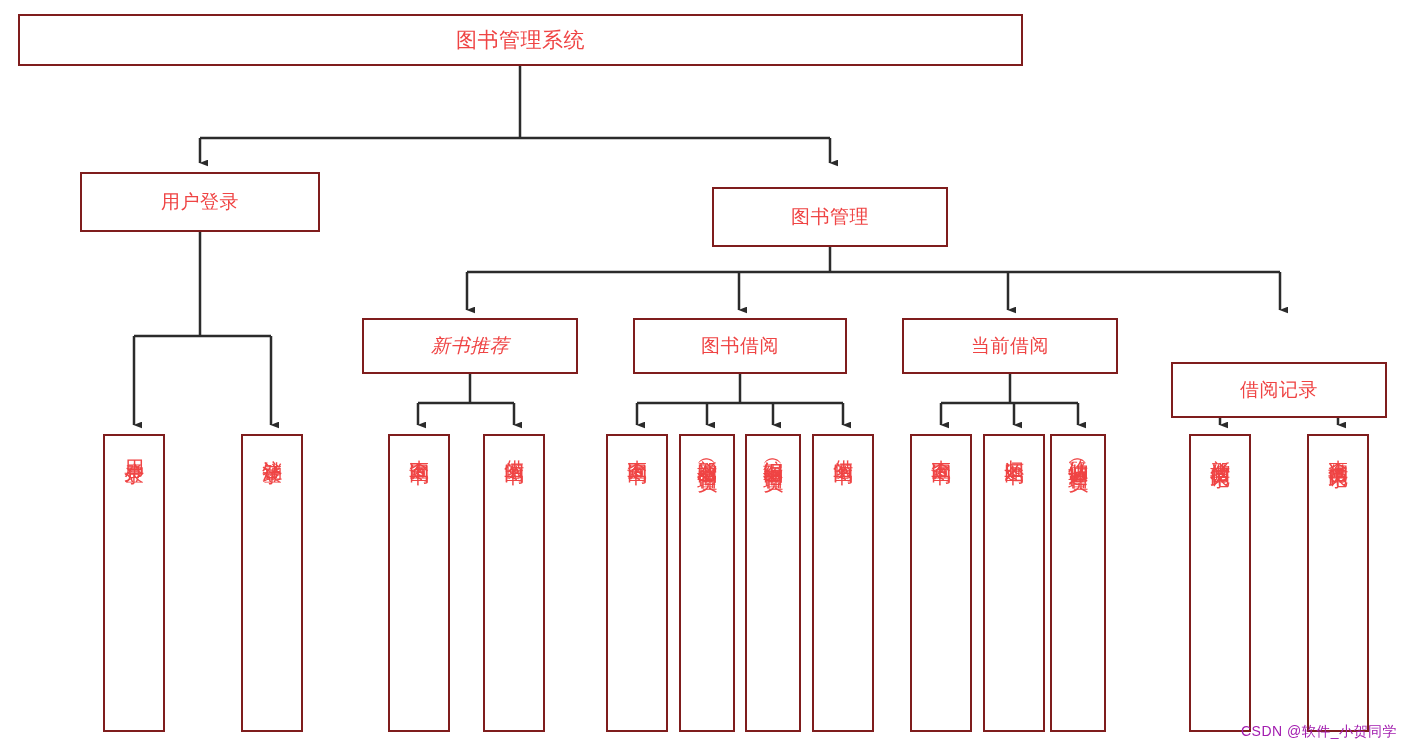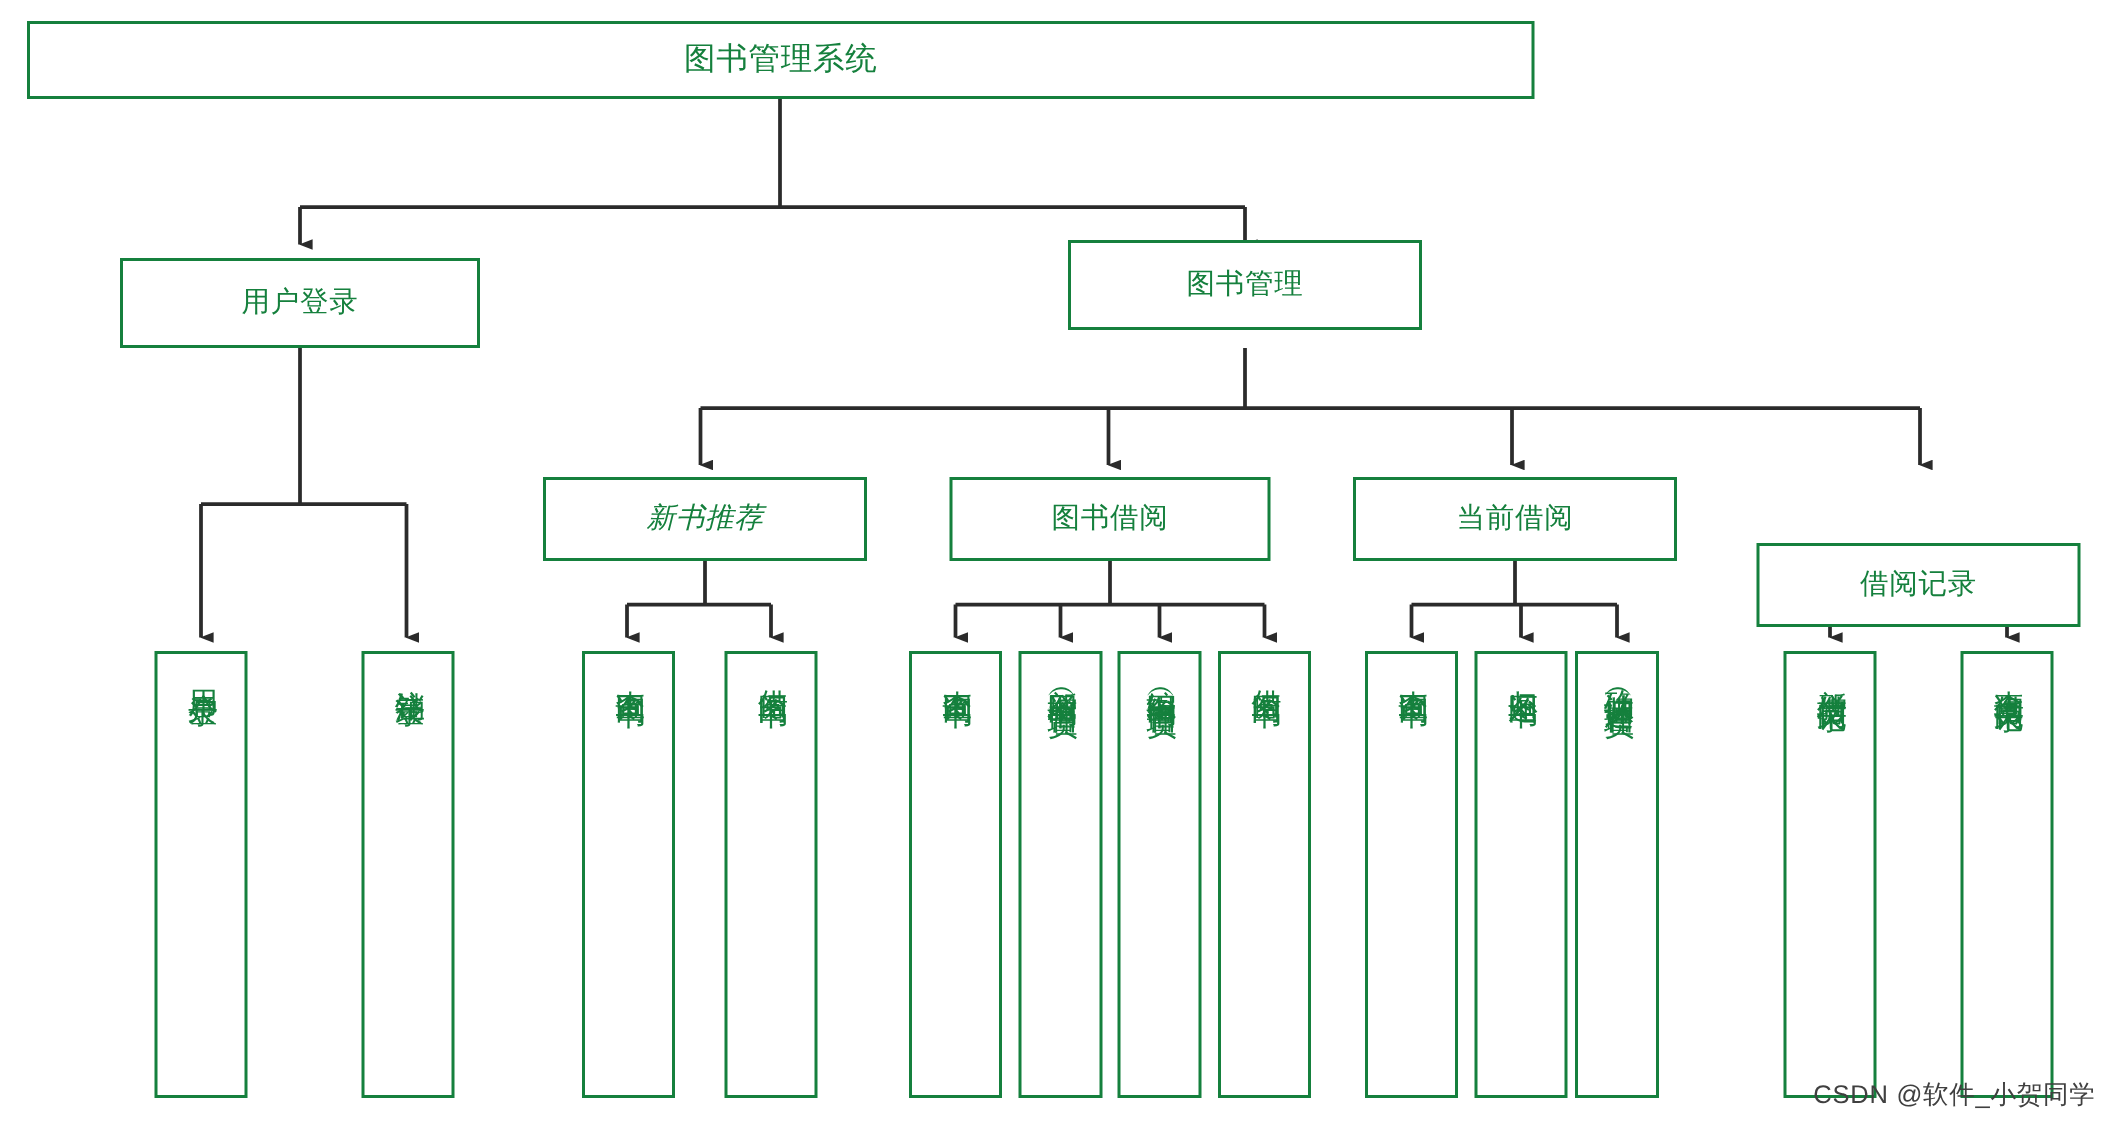--- a/index.html
+++ b/index.html
@@ -22,26 +22,26 @@
     position: absolute;
     left: 0;
     top: 0;
     width: 1405px;
     height: 747px;
     pointer-events: none;
   }
   .node {
     position: absolute;
     box-sizing: border-box;
-    border: 2px solid #15803d;
+    border: 2px solid #7f1d1d;
     background: #ffffff;
     display: flex;
     align-items: center;
     justify-content: center;
-    color: #15803d;
+    color: #ef4444;
     z-index: 2;
   }
   .node-label {
     display: block;
     text-align: center;
     line-height: 1.05;
     letter-spacing: 0.5px;
     white-space: nowrap;
   }
   
@@ -64,22 +64,22 @@
     font-size: 20px;
     line-height: 1.18;
     letter-spacing: 2px;
     white-space: nowrap;
     height: auto;
   }
   .watermark {
     position: absolute;
     right: 8px;
     bottom: 6px;
-    font-size: 17px;
-    color: #404040;
+    font-size: 14px;
+    color: #a21caf;
     white-space: nowrap;
     z-index: 5;
     letter-spacing: 0.5px;
   }
 </style>
 </head>
 <body>
 
 <div id="diagram-root">
 
@@ -133,21 +133,21 @@
     </g>
   </svg>
 
   <div class="node root" style="left:18px; top:14px; width:1005px; height:52px;">
     <span class="node-label">图书管理系统</span>
   </div>
 
   <div class="node branch" style="left:80px; top:172px; width:240px; height:60px;">
     <span class="node-label">用户登录</span>
   </div>
-  <div class="node branch" style="left:712px; top:160px; width:236px; height:60px;">
+  <div class="node branch" style="left:712px; top:187px; width:236px; height:60px;">
     <span class="node-label">图书管理</span>
   </div>
 
   <div class="node branch" style="left:362px; top:318px; width:216px; height:56px;font-style:italic;">
     <span class="node-label">新书推荐</span>
   </div>
   <div class="node branch" style="left:633px; top:318px; width:214px; height:56px;">
     <span class="node-label">图书借阅</span>
   </div>
   <div class="node branch" style="left:902px; top:318px; width:216px; height:56px;">

